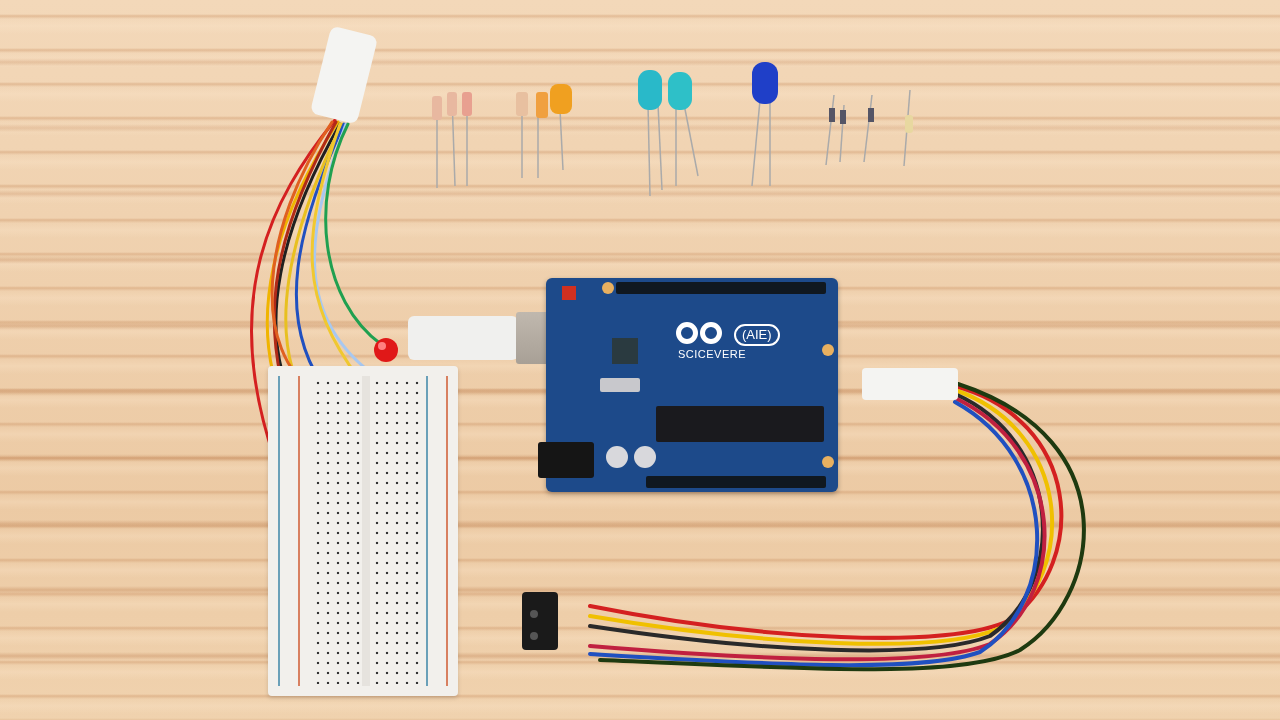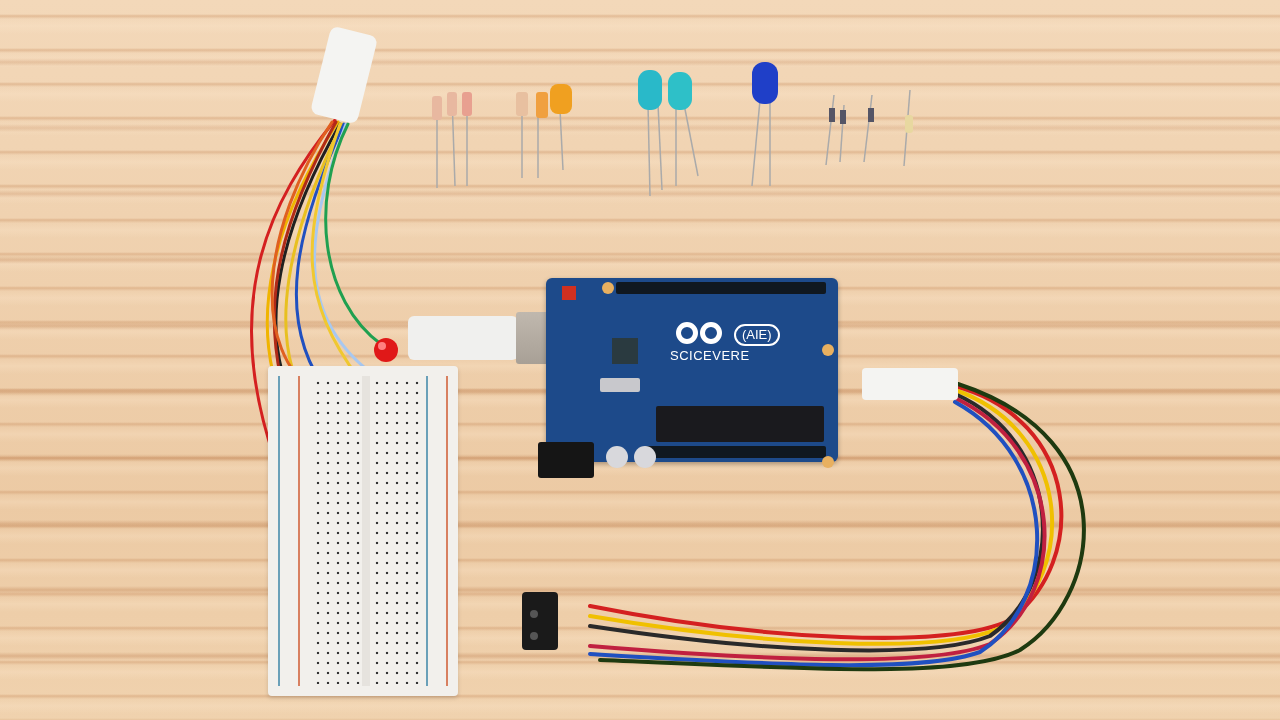--- a/index.html
+++ b/index.html
@@ -53,34 +53,34 @@
   <div style="position:absolute;left:45px;top:12px;width:50px;height:306px;
     background-image:radial-gradient(circle,#333 1.3px,transparent 1.6px);background-size:10px 10px;"></div>
   <div style="position:absolute;left:104px;top:12px;width:50px;height:306px;
     background-image:radial-gradient(circle,#333 1.3px,transparent 1.6px);background-size:10px 10px;"></div>
   <div style="position:absolute;left:94px;top:10px;bottom:10px;width:8px;background:#e6e3de"></div>
 </div>
 
 <div class="abs" style="left:408px;top:316px;width:110px;height:44px;background:#f0f0ee;border-radius:6px;"></div>
 <div class="abs" style="left:516px;top:312px;width:70px;height:52px;background:linear-gradient(#c0b8ae,#a8a096);border-radius:3px;"></div>
 
-<div class="abs" style="left:546px;top:278px;width:292px;height:184px;background:#1d4a8a;border-radius:6px;box-shadow:0 2px 5px rgba(0,0,0,0.3);">
+<div class="abs" style="left:546px;top:278px;width:292px;height:214px;background:#1d4a8a;border-radius:6px;box-shadow:0 2px 5px rgba(0,0,0,0.3);">
 
   <div style="position:absolute;left:70px;top:4px;width:210px;height:12px;background:#101820;border-radius:2px"></div>
 
   <div style="position:absolute;left:100px;bottom:4px;width:180px;height:12px;background:#101820;border-radius:2px"></div>
 
   <div style="position:absolute;left:16px;top:8px;width:14px;height:14px;background:#d03020"></div>
 
   <div style="position:absolute;left:130px;top:44px;display:flex;gap:2px">
     <div style="width:22px;height:22px;border:5px solid #fff;border-radius:50%;box-sizing:border-box"></div>
     <div style="width:22px;height:22px;border:5px solid #fff;border-radius:50%;box-sizing:border-box"></div>
   </div>
   <div style="position:absolute;left:188px;top:46px;border:2px solid #fff;border-radius:12px;padding:0 6px;color:#fff;font-size:13px;line-height:18px">(AIE)</div>
-  <div style="position:absolute;left:124px;top:70px;color:#fff;font-size:13px;letter-spacing:0.5px">SCICEVERE</div>
+  <div style="position:absolute;left:132px;top:70px;color:#fff;font-size:11px;letter-spacing:0.5px">SCICEVERE</div>
 
   <div style="position:absolute;left:110px;top:128px;width:168px;height:36px;background:#1a1a1e;border-radius:2px"></div>
 
   <div style="position:absolute;left:66px;top:60px;width:26px;height:26px;background:#2a3a40"></div>
 
   <div style="position:absolute;left:54px;top:100px;width:40px;height:14px;background:#c8c8cc;border-radius:2px"></div>
 
   <div style="position:absolute;left:60px;top:168px;width:22px;height:22px;background:#d8d8dc;border-radius:50%"></div>
   <div style="position:absolute;left:88px;top:168px;width:22px;height:22px;background:#d8d8dc;border-radius:50%"></div>
 

